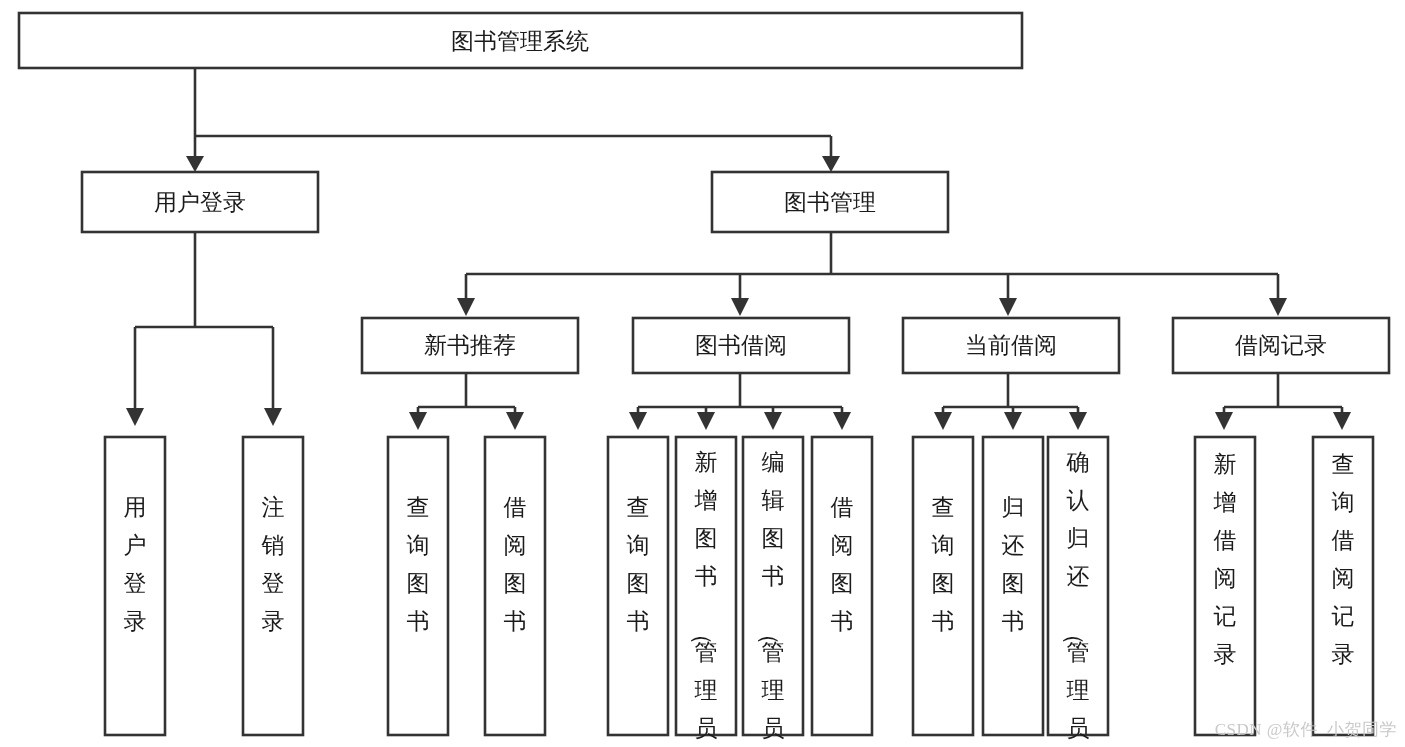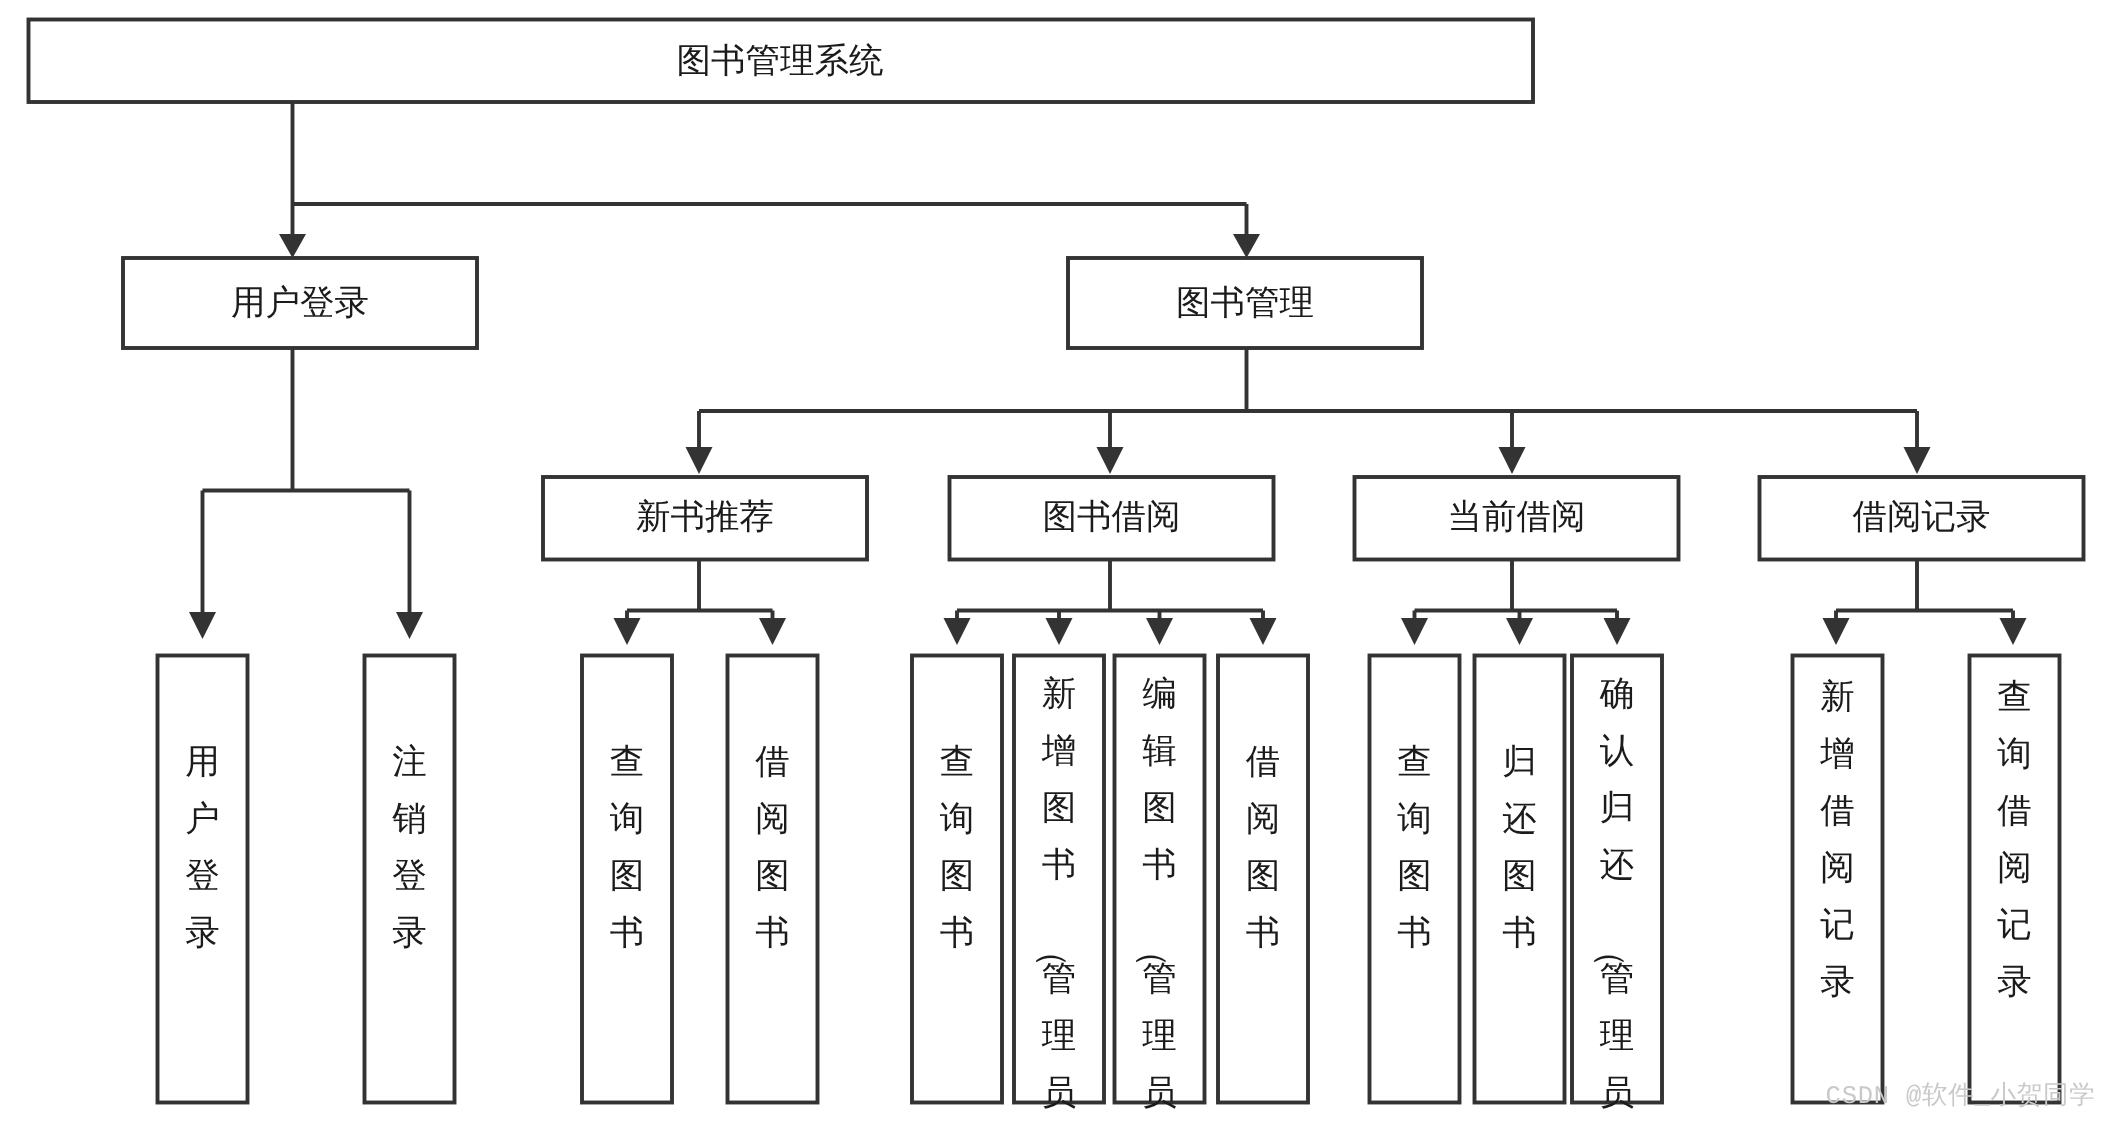--- a/index.html
+++ b/index.html
@@ -46,21 +46,21 @@
   .node-label-v {
     fill: #1b1b1b;
     font-family: "DejaVu Sans", "Liberation Sans", sans-serif;
     font-size: 23px;
     text-anchor: middle;
   }
   .watermark {
     position: absolute;
     right: 8px;
     bottom: 6px;
-    font-family: Liberation Mono, monospace;
+    font-family: Liberation Serif, serif;
     font-size: 17px;
     color: #c9c9c9;
     letter-spacing: 0.5px;
     white-space: nowrap;
     user-select: none;
   }
 </style>
 </head>
 <body>
 

